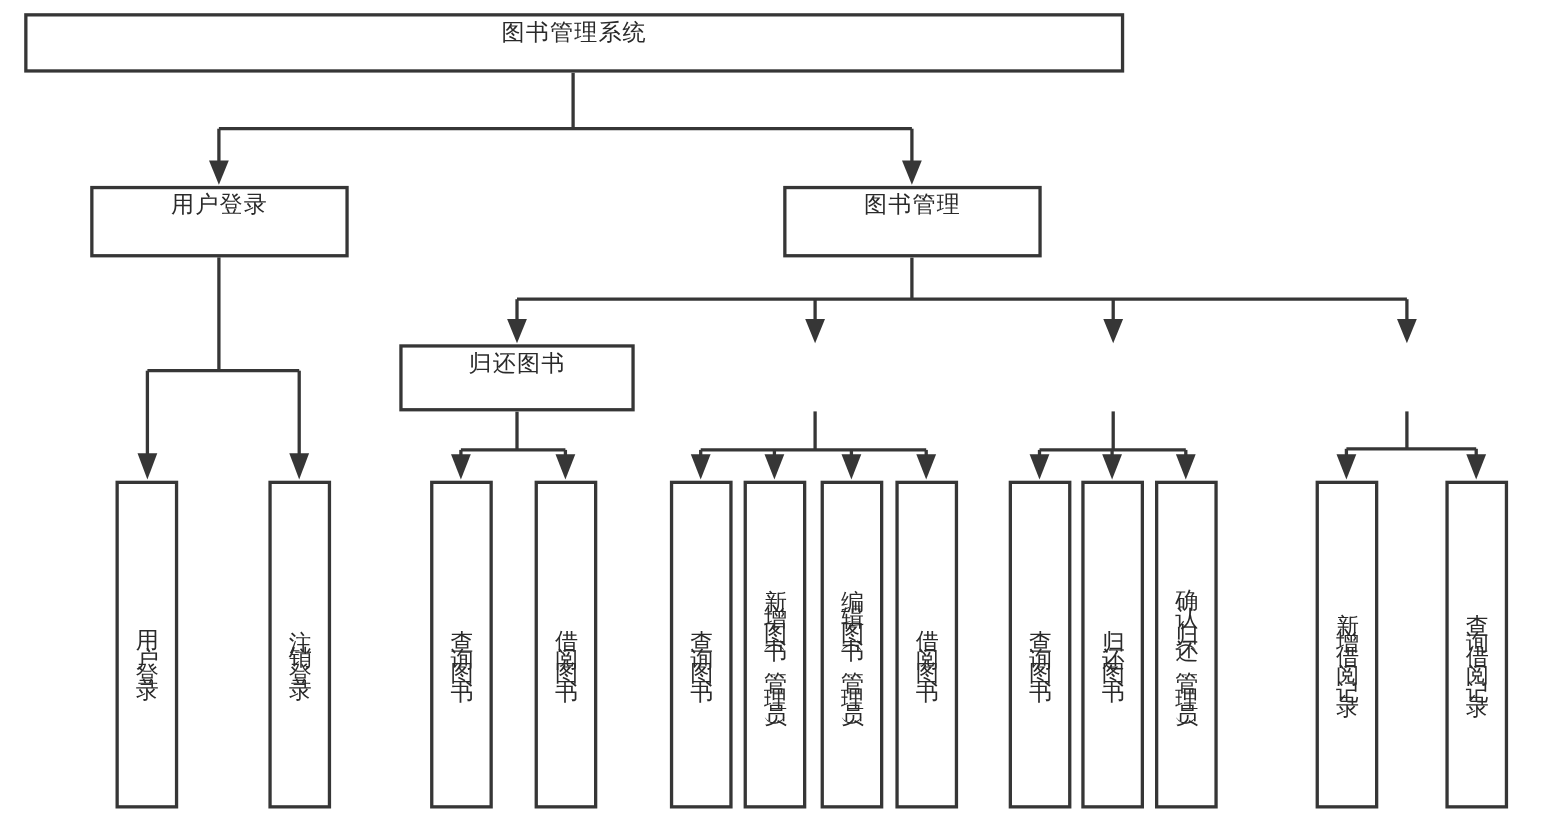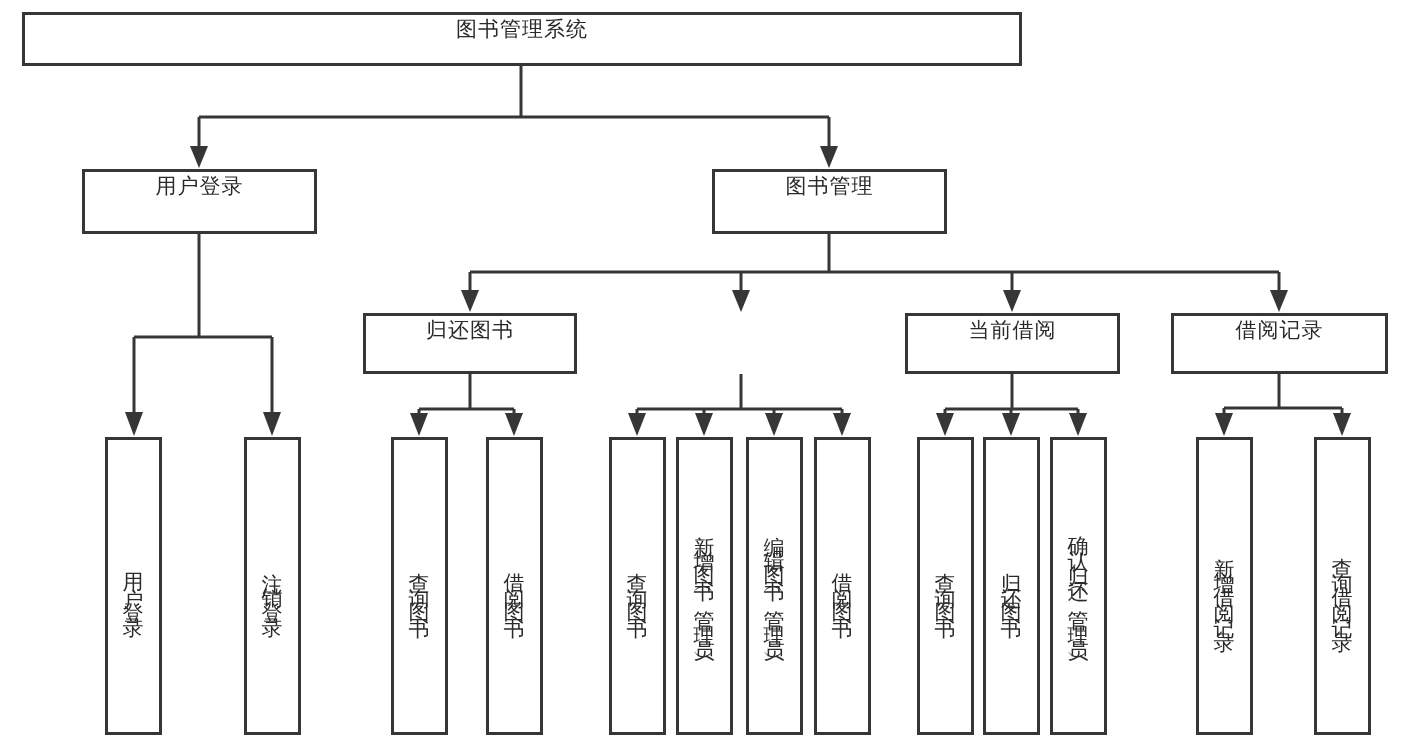--- a/index.html
+++ b/index.html
@@ -160,26 +160,20 @@
   <div class="node" style="left:82px;top:169px;width:235px;height:65px">
     <span class="lbl">用户登录</span>
   </div>
   <div class="node" style="left:712px;top:169px;width:235px;height:65px">
     <span class="lbl">图书管理</span>
   </div>
 
   <div class="node" style="left:363px;top:313px;width:214px;height:61px">
     <span class="lbl">归还图书</span>
   </div>
-  <div class="node" style="left:905px;top:313px;width:215px;height:61px">
-    <span class="lbl">当前借阅</span>
-  </div>
-  <div class="node" style="left:1171px;top:313px;width:217px;height:61px">
-    <span class="lbl">借阅记录</span>
-  </div>
 
   <div class="node leaf" style="left:105px;top:437px;width:57px;height:298px">
     <span class="lbl">用户登录</span>
   </div>
   <div class="node leaf" style="left:244px;top:437px;width:57px;height:298px">
     <span class="lbl">注销登录</span>
   </div>
 
   <div class="node leaf" style="left:391px;top:437px;width:57px;height:298px">
     <span class="lbl">查询图书</span>

